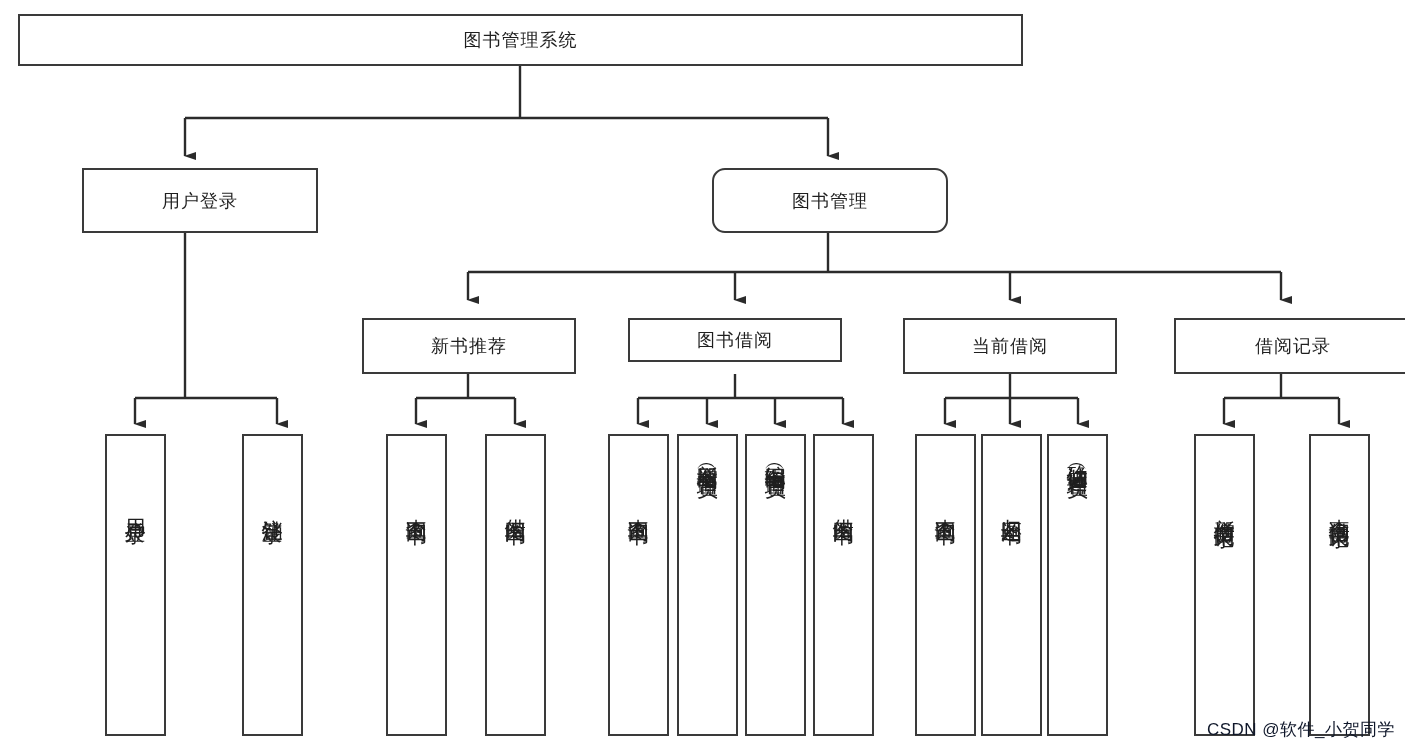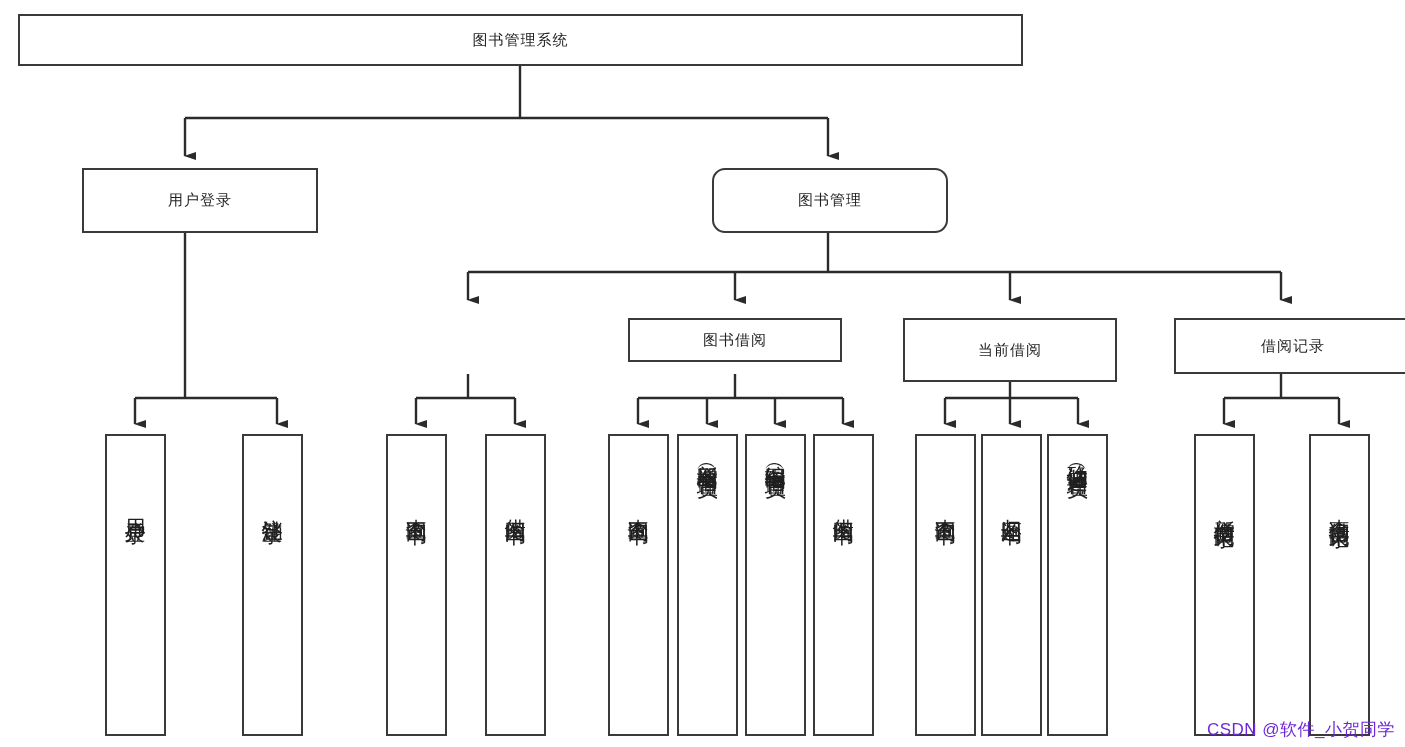--- a/index.html
+++ b/index.html
@@ -29,21 +29,21 @@
     position: absolute;
     box-sizing: border-box;
     background: #ffffff;
     border: 2px solid #3a3a3a;
     display: flex;
     align-items: center;
     justify-content: center;
     color: #1f1f1f;
   }
   .node.h {
-    font-size: 15px;
+    font-size: 18px;
     letter-spacing: 1px;
   }
   .node.v {
     align-items: flex-start;
     justify-content: center;
     padding-top: 6px;
   }
   .vtext {
     writing-mode: vertical-rl;
     text-orientation: upright;
@@ -52,21 +52,21 @@
     letter-spacing: 2px;
     white-space: nowrap;
   }
   .node.v.mid .vtext { margin-top: 60px; }
   .node.v.tall .vtext { margin-top: 6px; }
   .watermark {
     position: absolute;
     right: 10px;
     bottom: 6px;
     font-size: 17px;
-    color: #6d28d9;
+    color: #0f172a;
     letter-spacing: 0.5px;
     white-space: nowrap;
   }
 </style>
 </head>
 <body>
 
 <div id="canvas">
 
   <svg id="wires" viewBox="0 0 1405 747">
@@ -124,24 +124,27 @@
     <span>图书管理系统</span>
   </div>
 
   <div class="node h" style="left:82px; top:168px; width:236px; height:65px;">
     <span>用户登录</span>
   </div>
   <div class="node h" style="left:712px; top:168px; width:236px; height:65px;border-radius:13px;">
     <span>图书管理</span>
   </div>
 
+  <div class="node h" style="left:362px; top:318px; width:214px; height:56px;">
+    <span>新书推荐</span>
+  </div>
   <div class="node h" style="left:628px; top:318px; width:214px; height:44px;">
     <span>图书借阅</span>
   </div>
-  <div class="node h" style="left:903px; top:318px; width:214px; height:64px;">
+  <div class="node h" style="left:903px; top:318px; width:214px; height:56px;">
     <span>当前借阅</span>
   </div>
   <div class="node h" style="left:1174px; top:318px; width:238px; height:56px;">
     <span>借阅记录</span>
   </div>
 
   <div class="node v mid" style="left:105px; top:434px; width:61px; height:302px;">
     <span class="vtext">用户登录</span>
   </div>
   <div class="node v mid" style="left:242px; top:434px; width:61px; height:302px;">

